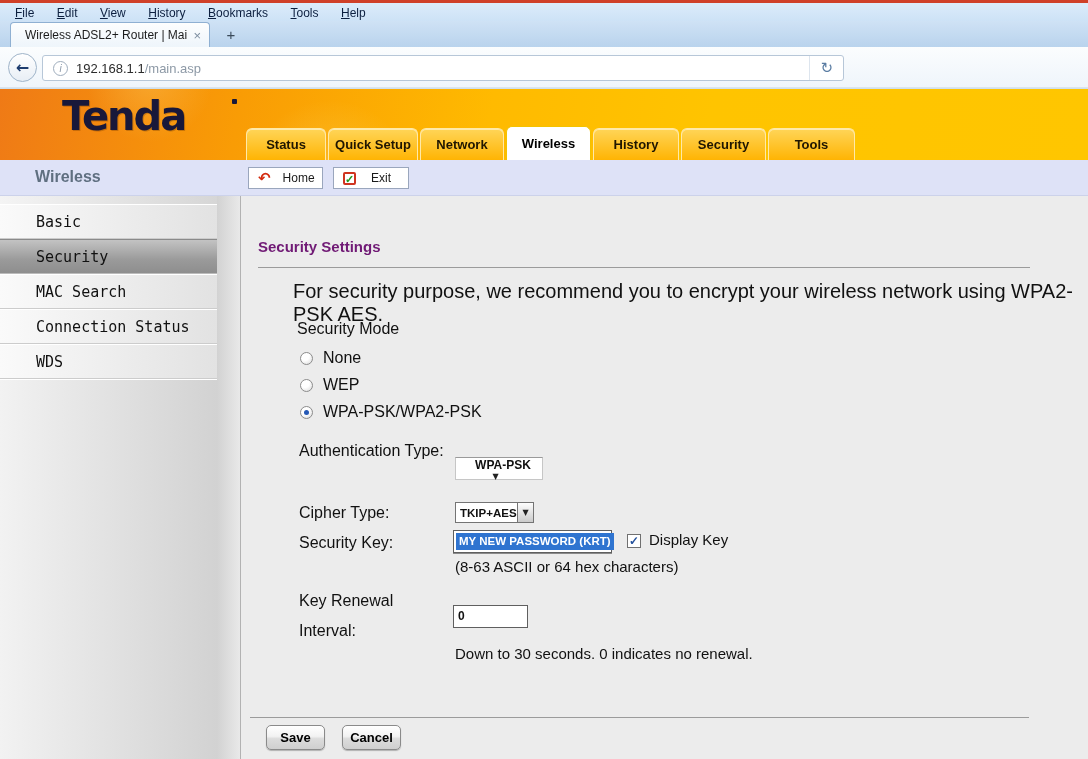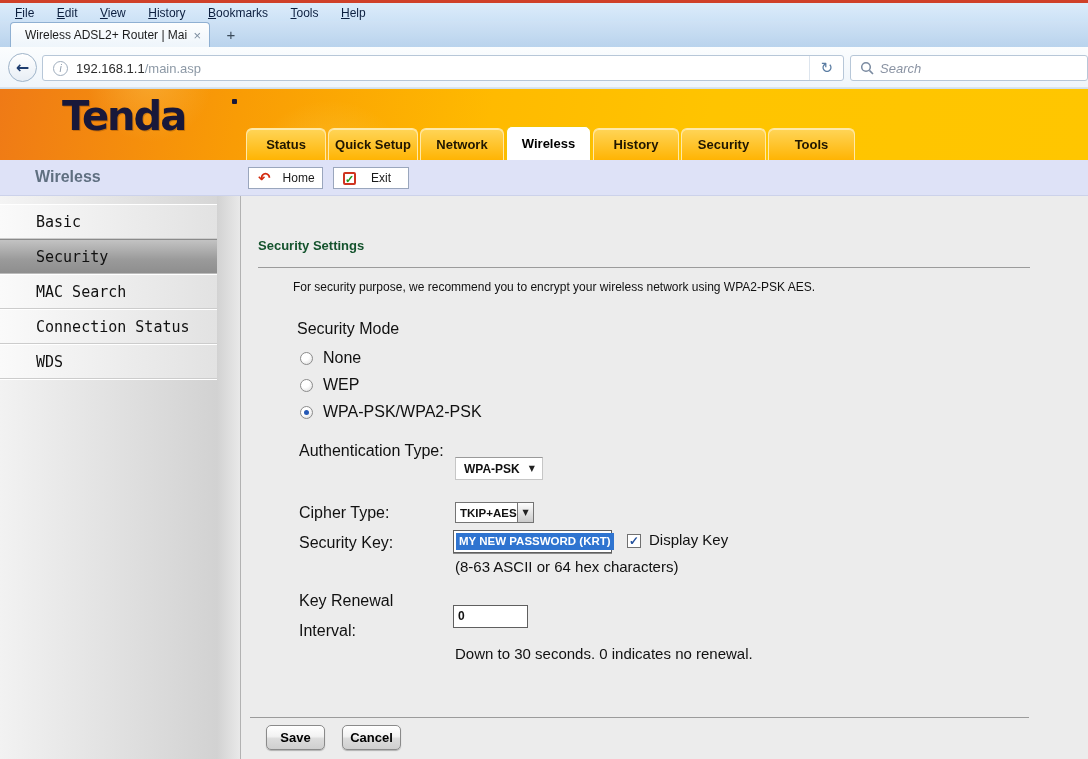--- a/index.html
+++ b/index.html
@@ -88,40 +88,40 @@
              background:linear-gradient(90deg,#fafafa,#e2e2e2);
              border-top:1px solid #ffffff; border-bottom:1px solid #cccccc; cursor:pointer; }
   .side-item.selected { background:linear-gradient(180deg,#c3c3c3 0%,#9a9a9a 60%,#8e8e8e 100%);
              border-top:1px solid #8a8a8a; border-bottom:1px solid #bbb; }
   .side-fill { flex:1; background:linear-gradient(90deg,#f2f2f2,#d2d2d2); border-top:1px solid #fff; }
   .gap-col { width:23px; background:linear-gradient(90deg,#d2d2d2,#e9e9e9); }
   .content { flex:1; position:relative; background:#ececec; border-left:1px solid #b2b2b2; }
 
   
   .c-abs { position:absolute; }
-  .page-title { left:17px; top:42px; font-size:13px; font-weight:bold; color:#14532d; }
+  .page-title { left:17px; top:42px; font-size:15px; font-weight:bold; color:#701a75; }
   .rule { height:0; border-top:1px solid #9b9b9b; }
   .rule1 { left:17px; top:71px; width:772px; }
   .rule2 { left:9px; top:521px; width:779px; }
-  .intro { left:52px; top:84px; font-size:12px; color:#111; }
+  .intro { left:52px; top:84px; font-size:20px; color:#111; }
   .sm-label { left:56px; top:124px; font-size:16px; color:#111; }
   .radio-row { left:59px; height:20px; display:flex; align-items:center; cursor:pointer; }
   .radio { width:13px; height:13px; border-radius:50%; border:1px solid #8c8c8c;
            background:radial-gradient(circle at 35% 30%, #ffffff 40%, #d8d8d8); position:relative; }
   .radio.on::after { content:""; position:absolute; left:3px; top:3px; width:5px; height:5px;
            border-radius:50%; background:#2458b5; }
   .radio-label { margin-left:10px; font-size:16px; color:#111; }
   .f-label { font-size:16px; color:#111; line-height:30px; }
   .auth-label { left:58px; top:240px; width:150px; }
   .cipher-label { left:58px; top:302px; }
   .key-label { left:58px; top:332px; }
   .renew-label { left:58px; top:390px; width:130px; }
 
   .select-plain { left:214px; top:261px; width:88px; height:23px; background:#fff;
-           border:1px solid #c6c6c6; border-top-color:#9a9a9a; display:flex; align-items:center; cursor:pointer; }
+           border:1px solid #c6c6c6; border-top-color:#9a9a9a; display:flex; align-items:center; cursor:pointer;flex-direction:column; }
   .select-plain .sel-text { font-size:12px; font-weight:bold; color:#111; padding-left:8px; flex:1; }
   .arrow { font-size:8px; color:#222; font-family:"DejaVu Sans", sans-serif; }
   .select-plain .arrow { margin-right:7px; }
   .select-boxed { left:214px; top:306px; width:79px; height:21px; background:#fff;
            border:1px solid #747474; display:flex; align-items:center; cursor:pointer; }
   .select-boxed .sel-text { font-size:11.5px; font-weight:bold; color:#111; padding-left:4px; flex:1; }
   .arrow-btn { width:16px; height:100%; border-left:1px solid #747474;
            background:linear-gradient(180deg,#fdfdfd,#cbcbcb); display:flex; align-items:center; justify-content:center; }
 
   .key-input { left:212px; top:334px; width:159px; height:23px; background:#fff;
@@ -172,27 +172,20 @@
   <div class="navbar">
     <div class="back-btn">
       <span>←</span>
     </div>
     <div class="urlbar">
       <span class="info-icon">i</span>
       <span class="url-host">192.168.1.1</span>
         <span class="url-path">/main.asp</span>
       <span class="reload">↻</span>
     </div>
-    <div class="searchbar">
-      <svg width="14" height="14" style="margin-left:9px">
-        <circle cx="6" cy="6" r="4.3" stroke="#7a8aa0" fill="none" stroke-width="1.5"></circle>
-        <line x1="9.4" y1="9.4" x2="13" y2="13" stroke="#7a8aa0" stroke-width="1.6"></line>
-      </svg>
-      <span class="search-ph">Search</span>
-    </div>
   </div>
 
   <div class="banner">
     <div class="logo">Tenda</div>
     <div class="logo-dot"></div>
     <div class="btab" style="left:246px;width:80px">Status</div>
     <div class="btab" style="left:328px;width:90px">Quick Setup</div>
     <div class="btab" style="left:420px;width:84px">Network</div>
     <div class="btab active" style="left:506px;width:85px">Wireless</div>
     <div class="btab" style="left:593px;width:86px">History</div>

